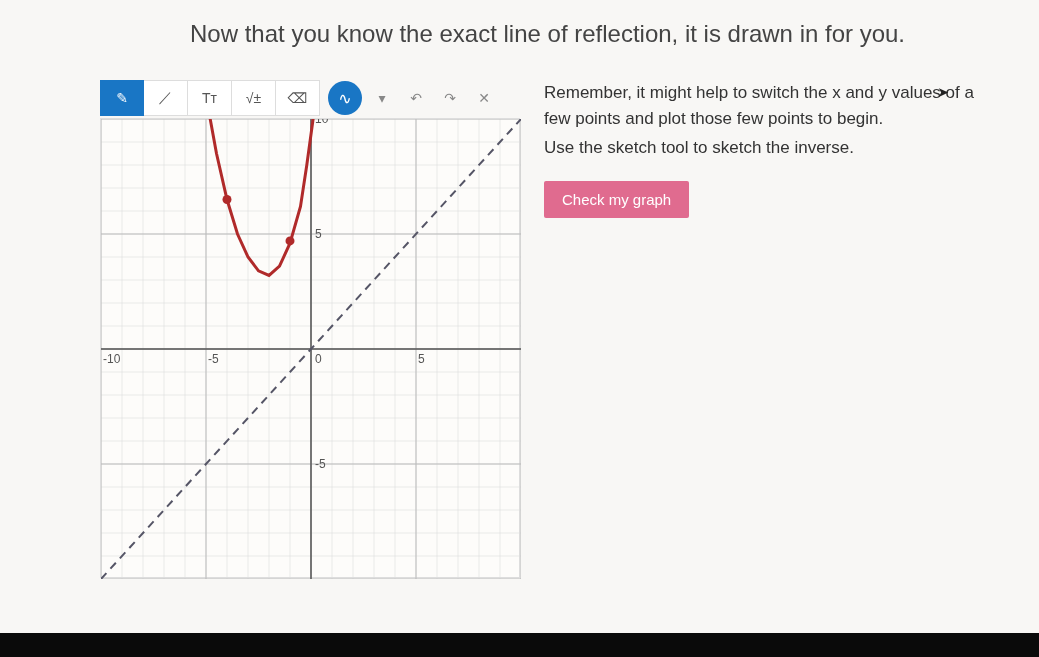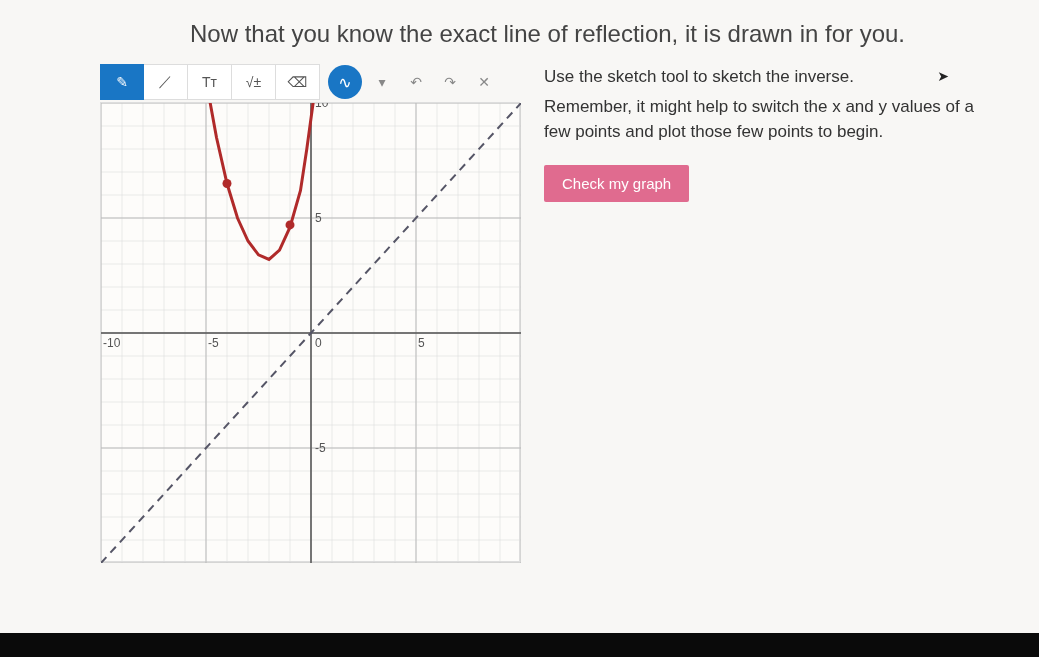--- a/index.html
+++ b/index.html
@@ -11,21 +11,21 @@
       height: 657px;
       overflow: hidden;
       position: relative;
     }
     .page {
       padding: 20px 40px 0 100px;
     }
     .heading {
       font-size: 24px;
       color: #444;
-      margin-bottom: 16px;
+      margin-bottom: 32px;
       margin-left: 90px;
       font-weight: 400;
     }
     .content {
       display: flex;
       gap: 24px;
       align-items: flex-start;
     }
     .graph-area {
       flex-shrink: 0;
@@ -223,21 +223,21 @@
             <circle cx="126" cy="80.5" r="4.5" fill="#b02a2a"></circle>
             <circle cx="189" cy="121.90000000000003" r="4.5" fill="#b02a2a"></circle>
             <line x1="0" y1="460" x2="420" y2="0" stroke="#556" stroke-width="2" stroke-dasharray="8,6"></line>
           </svg>
       </div>
 
     </div>
 
     <div class="instructions" style="position:relative;">
       <span class="cursor-icon">➤</span>
+      <p>Remember, it might help to switch the x and y values of a few points and plot those few points to begin.</p>
       <p>Use the sketch tool to sketch the inverse.</p>
-      <p>Remember, it might help to switch the x and y values of a few points and plot those few points to begin.</p>
       <button class="check-btn">Check my graph</button>
     </div>
 
   </div>
 </div>
 
 <div class="bottom-bar"></div>
 
 </body></html>

